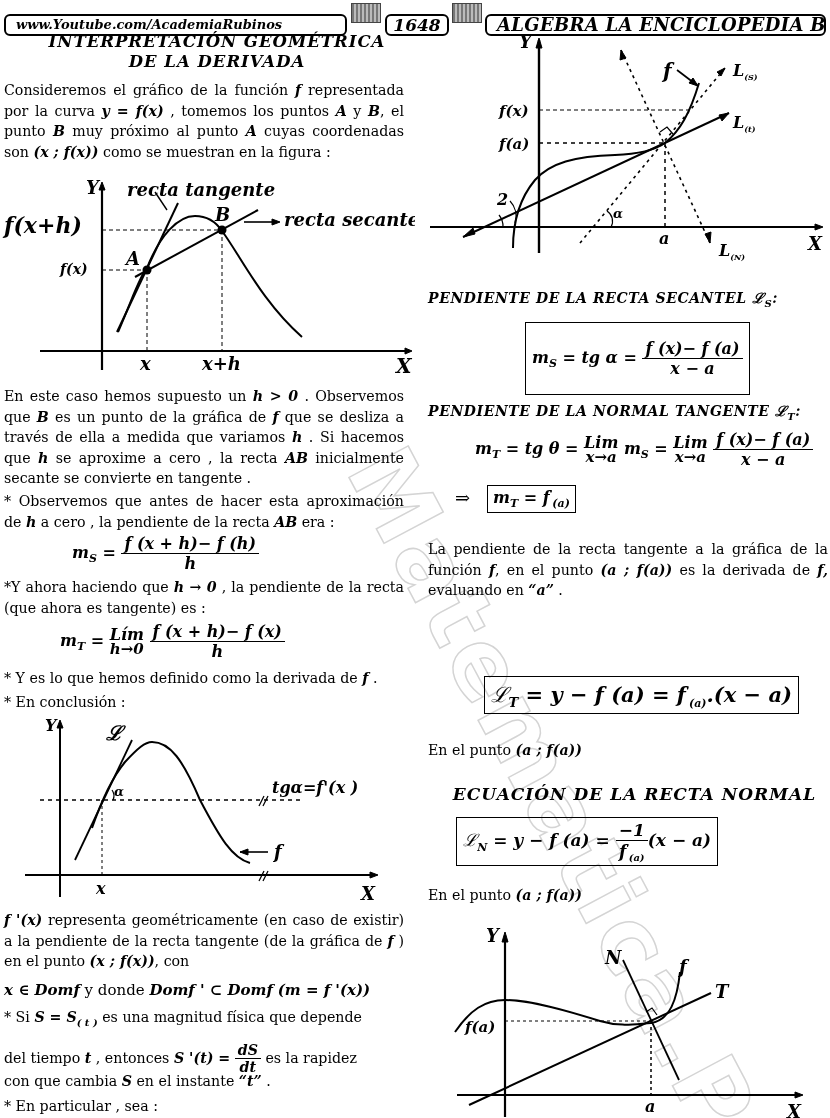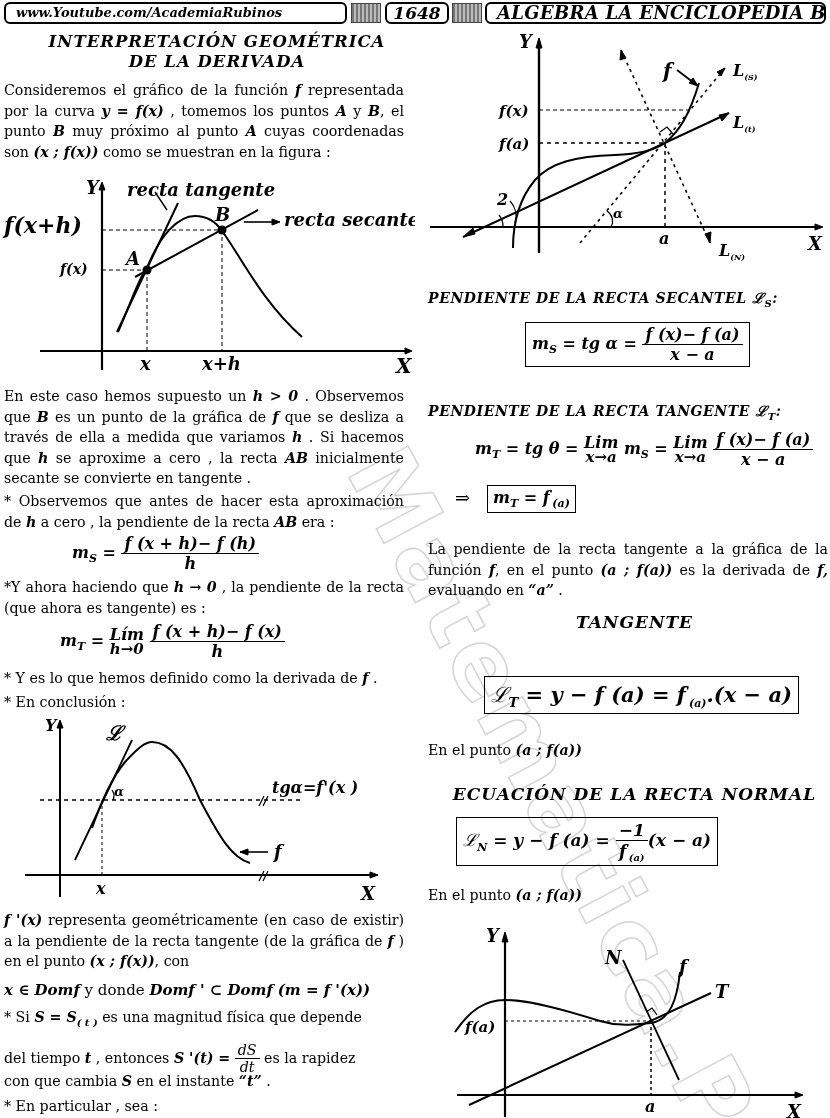--- a/index.html
+++ b/index.html
@@ -1,20 +1,20 @@
 <!DOCTYPE html>
 <html><head>
 <meta charset="utf-8">
 <style>
   * { box-sizing: border-box; margin: 0; padding: 0; }
   html, body { width: 830px; height: 1118px; background: #fff; overflow: hidden; }
   body { position: relative; font-family: "DejaVu Serif", "Liberation Serif", serif; color: #000; }
   .abs { position: absolute; }
   
-  .hdr-box { position: absolute; top: 2px; height: 22px; border: 2px solid #000; border-radius: 6px; background: #fff;
+  .hdr-box { position: absolute; top: 14px; height: 22px; border: 2px solid #000; border-radius: 6px; background: #fff;
     font-family: "DejaVu Serif", serif; font-weight: bold; font-style: italic; font-size: 14px; line-height: 18px; white-space: nowrap; overflow: hidden; }
   .hdr-icon { position: absolute; top: 3px; width: 30px; height: 20px; background: repeating-linear-gradient(90deg, #777 0 2px, #bbb 2px 4px); border: 1px solid #444; }
   
   .para { position: absolute; font-family: "DejaVu Serif", serif; font-size: 14.2px; line-height: 20.6px; text-align: justify; }
   .para b, .para i { font-style: italic; font-weight: bold; }
   .ttl { position: absolute; font-family: "DejaVu Serif", serif; font-weight: 900; font-style: italic; text-align: center; letter-spacing: 1px; text-transform: uppercase; padding-left: 24px; }
   .sub { position: absolute; font-family: "DejaVu Serif", serif; font-weight: bold; font-style: italic; font-size: 14px; letter-spacing: 0.6px; }
   .math { position: absolute; font-family: "DejaVu Serif", serif; font-style: italic; font-weight: bold; font-size: 16px; white-space: nowrap; }
   .boxed { border: 1.5px solid #000; }
   .frac { display: inline-block; vertical-align: middle; text-align: center; }
@@ -148,21 +148,21 @@
 <div class="para" style="left:4px;top:980px;width:400px;font-size:15px;">
   <b>x ∈ Domf</b><span>  y donde </span><b>Domf ' ⊂ Domf</b><span> </span><b>(m = f '(x))</b>
 </div>
 
 <div class="para" style="left:4px;top:1007px;width:400px;">
   <span>* Si </span><b>S = S</b><sub style="font-size:10px;font-style:italic;font-weight:bold;">( t )</sub><span> es una magnitud física que depende</span>
 </div>
 
 <div class="para" style="left:4px;top:1042px;width:400px;">
   <span>del tiempo </span><b>t</b><span> , entonces </span><b>S '(t) =</b>
-  <span class="frac" style="font-style:italic;font-weight:normal;line-height:16px;"><span class="n">dS</span><span class="d">dt</span></span><span> es la rapidez</span>
+  <span class="frac" style="font-style:italic;font-weight:bold;line-height:16px;"><span class="n">dS</span><span class="d">dt</span></span><span> es la rapidez</span>
 </div>
 
 <div class="para" style="left:4px;top:1071px;width:400px;">
   <span>con que cambia </span><b>S</b><span> en el instante </span><b>“t”</b><span> .</span>
 </div>
 <div class="para" style="left:4px;top:1096px;width:400px;">* En particular ,  sea :</div>
 
 <svg class="abs" style="left:415px;top:28px;" width="415" height="250">
   <g stroke="#000" fill="none">
     <line x1="15" y1="199" x2="405" y2="199" stroke-width="2"></line>
@@ -198,48 +198,47 @@
   <text x="82" y="177" font-size="16" font-style="normal">2</text>
   <text x="198" y="190" font-size="13" font-weight="normal">α</text>
   <text x="244" y="216" font-size="16">a</text>
   <text x="393" y="222" font-size="18">X</text>
 </svg>
 
 <div class="sub" style="left:428px;top:288px;">
   <span>PENDIENTE DE LA RECTA SECANTEL ℒ</span><sub style="font-size:10px;">S</sub><span>:</span>
 </div>
 
-<div class="math boxed" style="left:525px;top:322px;padding:2px 6px;">
+<div class="math boxed" style="left:525px;top:322px;padding:16px 6px;">
   <span>m</span><sub style="font-size:11px;">S</sub><span> = tg α = </span>
   <span class="frac"><span class="n">f (x)− f (a)</span><span class="d">x − a</span></span>
 </div>
 
 <div class="sub" style="left:428px;top:401px;">
-  <span>PENDIENTE DE LA RECTA TANGENTE ℒ</span><sub style="font-size:10px;">T</sub><span>:</span>
+  <span>PENDIENTE DE LA NORMAL TANGENTE ℒ</span><sub style="font-size:10px;">T</sub><span>:</span>
 </div>
 
 <div class="math" style="left:475px;top:430px;font-size:16px;">
   <span>m</span><sub style="font-size:11px;">T</sub><span> = tg θ = </span>
   <span class="lim"><span>Lim</span><small>x→a</small></span>
   <span>m</span><sub style="font-size:11px;">S</sub><span> = </span>
   <span class="lim"><span>Lim</span><small>x→a</small></span>
   <span class="frac"><span class="n">f (x)− f (a)</span><span class="d">x − a</span></span>
 </div>
 
 <div class="math" style="left:455px;top:487px;font-style:normal;font-weight:normal;font-size:18px;">⇒</div>
 <div class="math boxed" style="left:487px;top:485px;padding:2px 5px;">
   <span>m</span><sub style="font-size:11px;">T</sub><span> = f</span><sup style="font-size:9px;">'</sup><sub style="font-size:11px;">(a)</sub>
 </div>
 
 <div class="para" style="left:428px;top:539px;width:400px;">
   <span>La pendiente de la recta tangente a la gráfica de la función </span><b>f</b><span>, en el punto </span><b>(a ; f(a))</b><span> es la derivada de </span><b>f,</b><span> evaluando en </span><b>“a”</b><span> .</span>
 </div>
 
 <div class="ttl" style="left:415px;top:611px;width:415px;font-size:17px;line-height:23px;">
-  <div>TANGENTE</div>
 </div>
 
 <div class="math boxed" style="left:484px;top:676px;padding:3px 6px;font-size:21px;">
   <span style="font-weight:normal;">ℒ</span><sub style="font-size:13px;">T</sub><span> = y − f (a) = f</span><sup style="font-size:10px;">'</sup><sub style="font-size:11px;">(a)</sub><span>.(x − a)</span>
 </div>
 
 <div class="para" style="left:428px;top:740px;width:400px;">
   <span>En el punto </span><b>(a ; f(a))</b>
 </div>
 

